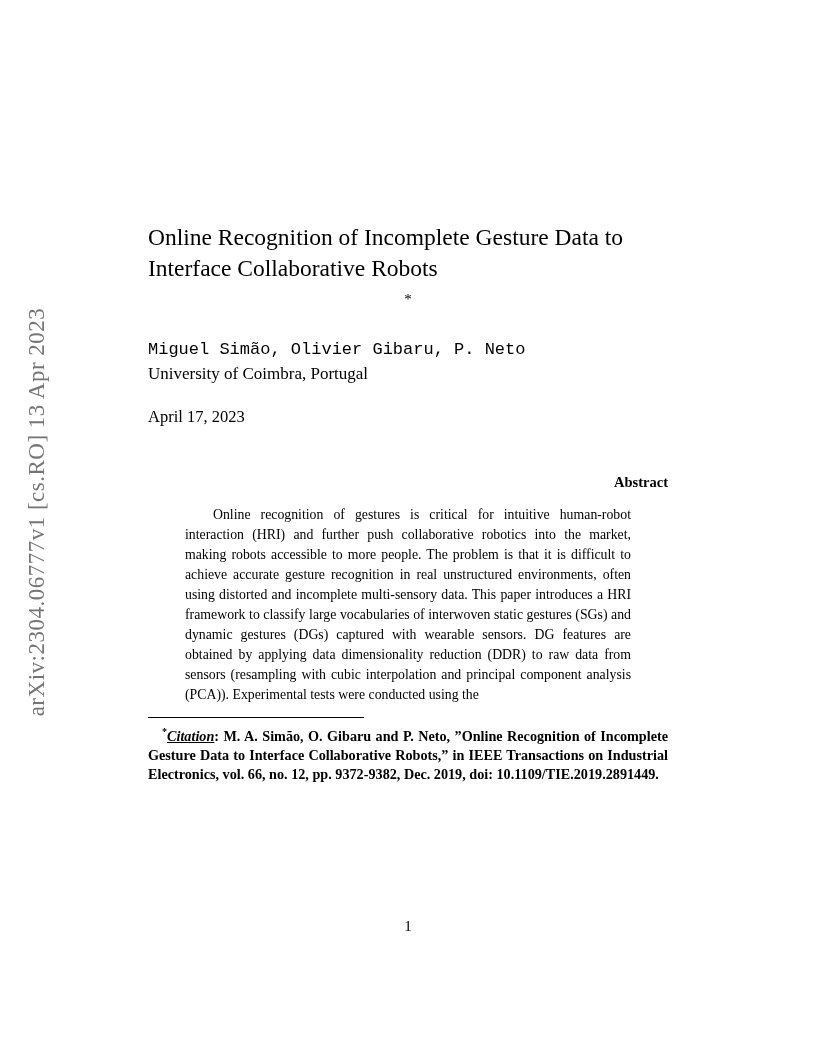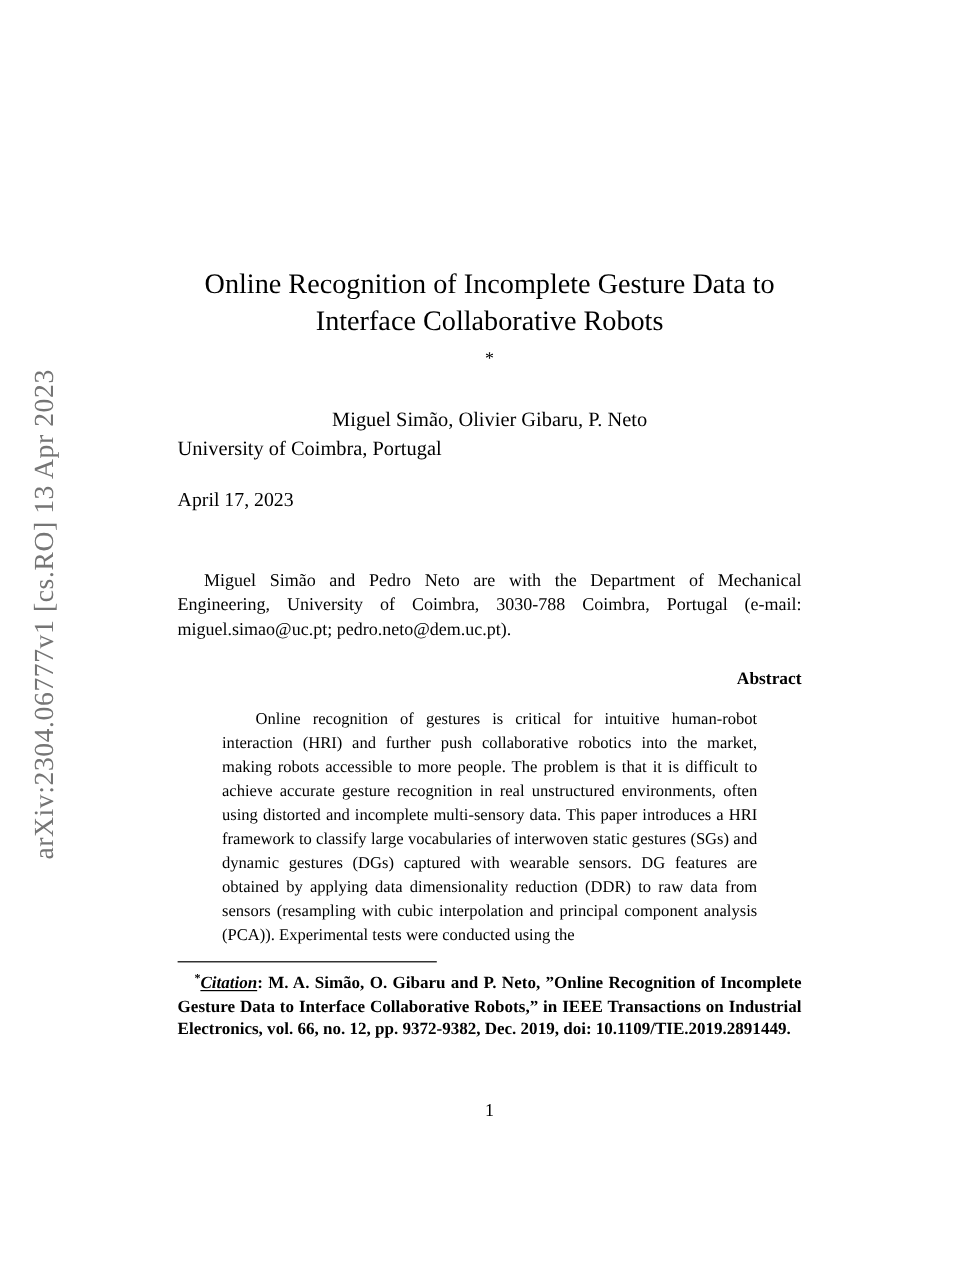--- a/index.html
+++ b/index.html
@@ -29,35 +29,34 @@
     letter-spacing: 0.5px;
   }
   .content {
     position: absolute;
     left: 148px;
     top: 0;
     width: 520px;
   }
   .title {
     margin-top: 222px;
-    text-align: center;
     font-size: 23.5px;
     line-height: 1.33;
     font-weight: 400;
   }
   .title-note {
     text-align: center;
     font-size: 15px;
     margin-top: 6px;
   }
   .authors {
-    text-align: center;
     font-size: 17px;
     margin-top: 30px;
     line-height: 1.45;
+    font-family: Liberation Mono, monospace;
   }
   .affiliation {
     text-align: left;
     font-size: 17px;
     line-height: 1.45;
   }
   .date {
     text-align: left;
     font-size: 16.5px;
     margin-top: 20px;
@@ -134,21 +133,20 @@
 
     <div class="title-note">*</div>
 
     <div class="authors">Miguel Simão, Olivier Gibaru, P. Neto</div>
 
     <div class="affiliation">University of Coimbra, Portugal</div>
 
     <div class="date">April 17, 2023</div>
 
     <div class="frontmatter">
-      <p>Miguel Simão and Pedro Neto are with the Department of Mechanical Engineering, University of Coimbra, 3030-788 Coimbra, Portugal (e-mail: miguel.simao@uc.pt; pedro.neto@dem.uc.pt).</p>
     </div>
 
     <div class="abstract-heading">Abstract</div>
 
     <div class="abstract-body">
       <p>Online recognition of gestures is critical for intuitive human-robot interaction (HRI) and further push collaborative robotics into the market, making robots accessible to more people.  The problem is that it is difficult to achieve accurate gesture recognition in real unstructured environments, often using distorted and incomplete multi-sensory data.  This paper introduces a HRI framework to classify large vocabularies of interwoven static gestures (SGs) and dynamic gestures (DGs) captured with wearable sensors.  DG features are obtained by applying data dimensionality reduction (DDR) to raw data from sensors (resampling with cubic interpolation and principal component analysis (PCA)). Experimental tests were conducted using the</p>
     </div>
 
     <hr class="footnote-rule">
 

